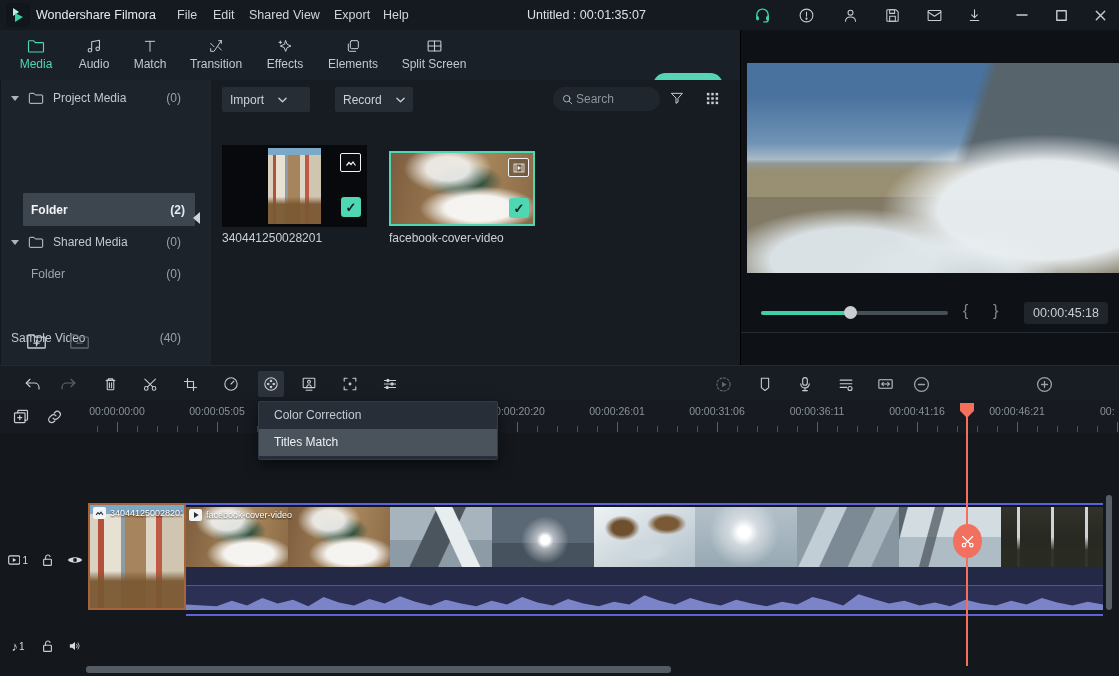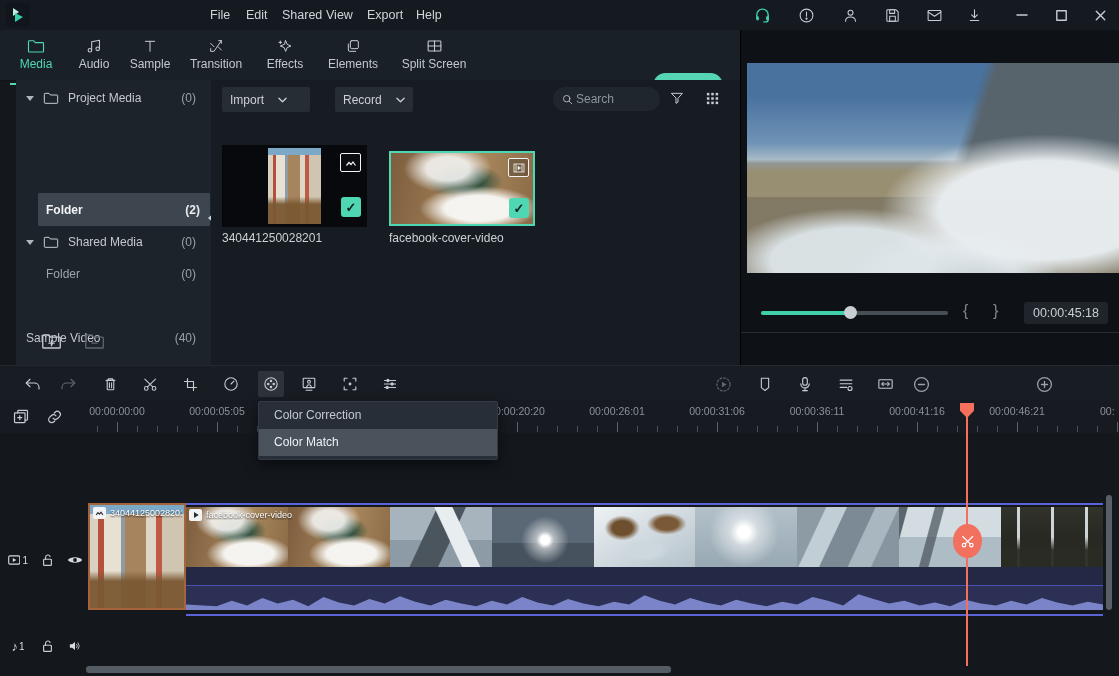--- a/index.html
+++ b/index.html
@@ -7,35 +7,35 @@
        font-family:"Liberation Sans",sans-serif;color:#c9ced4;font-size:12px;}
   .abs{position:absolute;}
   .row{display:flex;align-items:center;}
   svg{display:block;}
   .ic{stroke:#c6ccd2;fill:none;stroke-width:1.5;stroke-linecap:round;stroke-linejoin:round;}
   .dim .ic{stroke:#5f666d;}
   .btn{cursor:default;}
 
   
   #titlebar{left:0;top:0;width:1119px;height:30px;background:#141a20;border-bottom:1px solid #0b0e11;}
-  .menu-item{position:absolute;top:0;height:30px;line-height:30px;color:#cfd4d9;font-size:12.5px;padding:0 6px;margin-left:33px;}
+  .menu-item{position:absolute;top:0;height:30px;line-height:30px;color:#cfd4d9;font-size:12.5px;padding:0 6px;}
   #project-title{position:absolute;left:527px;top:0;height:30px;line-height:30px;color:#dde1e5;font-size:12.5px;}
   .tb-ic{position:absolute;top:5px;width:20px;height:20px;display:flex;align-items:center;justify-content:center;}
 
   
   #tabbar{left:0;top:30px;width:844px;height:50px;background:#1a2027;border-bottom:1px solid #10141a;}
   .tab{position:absolute;top:8px;height:40px;display:flex;flex-direction:column;align-items:center;gap:3px;color:#c2c8ce;font-size:12px;}
   .tab.active{color:#4fd6b2;}
   .tab.active .ic{stroke:#4fd6b2;}
   .tab.active:after{content:"";position:absolute;left:2px;right:2px;bottom:-7px;height:2px;background:#4fd6b2;}
   #export-btn{position:absolute;left:653px;top:43px;width:70px;height:25px;border-radius:13px;border:none;
       font-family:"Liberation Sans",sans-serif;font-weight:bold;font-size:11px;color:#0f3a2e;letter-spacing:.5px;}
 
   
-  #sidebar{left:16px;top:80px;width:210px;height:285px;background:#1c232a;border-right:4px solid #fde047;}
+  #sidebar{left:1px;top:80px;width:210px;height:285px;background:#1c232a;border-right:4px solid #fde047;}
   .sb-row{position:absolute;left:0;width:210px;height:32px;display:flex;align-items:center;color:#c3c8ce;}
   .sb-count{position:absolute;right:30px;color:#9aa0a7;}
   .sb-sel{background:#3d454e;color:#f2f4f6;font-weight:bold;left:22px;width:164px;padding-left:8px;border-radius:1px;}
   .sb-sel .sb-count{right:10px;color:#e8eaee;}
   .caret-d{width:0;height:0;border-left:4px solid transparent;border-right:4px solid transparent;border-top:5px solid #aeb4bb;}
 
   
   #media-panel{left:211px;top:80px;width:529px;height:285px;background:#171c22;}
   .dd{position:absolute;top:7px;height:25px;background:#262d35;border-radius:2px;color:#ccd1d6;display:flex;align-items:center;padding:0 8px;gap:14px;font-size:12px;}
   #search-box{position:absolute;left:342px;top:7px;width:99px;height:24px;background:#20262d;border-radius:12px;display:flex;align-items:center;padding-left:8px;}
@@ -125,26 +125,28 @@
 
 <div id="app">
 
   <div id="titlebar" class="abs">
     <div class="abs" style="left:6px;top:3px;width:24px;height:24px;border-radius:4px;background:#10161c;">
       <svg width="24" height="24" viewBox="0 0 24 24">
           <polygon points="7,5 13,9 7,13" fill="#bfeee0"></polygon>
           <polygon points="9,10 17,14 9,19" fill="#35d0aa"></polygon>
         </svg>
     </div>
+    <span class="abs" style="left:36px;top:0;height:30px;line-height:30px;color:#e8eaed;font-size:12.5px;">Wondershare Filmora</span>
     <span class="menu-item btn" style="left:171px;">File</span>
     <span class="menu-item btn" style="left:207px;">Edit</span>
     <span class="menu-item btn" style="left:243px;">Shared</span>
     <span class="menu-item btn" style="left:287px;">View</span>
     <span class="menu-item btn" style="left:328px;">Export</span>
     <span class="menu-item btn" style="left:377px;">Help</span>
+    <span id="project-title">Untitled : 00:01:35:07</span>
 
     <span class="tb-ic btn" style="left:752px;">
       <svg width="17" height="17" viewBox="0 0 24 24" style="stroke:#3ed2a8;fill:none;stroke-width:2;stroke-linecap:round;">
           <path d="M4 14v-3a8 8 0 0 1 16 0v3"></path>
           <rect x="3" y="13" width="4" height="6" rx="2" fill="#3ed2a8" stroke="none"></rect>
           <path d="M20 13v5a3 3 0 0 1-3 3h-3"></path>
           <rect x="17" y="13" width="4" height="6" rx="2" fill="#3ed2a8" stroke="none"></rect>
         </svg>
     </span>
     <span class="tb-ic btn" style="left:796px;">
@@ -211,21 +213,21 @@
           <circle cx="5.5" cy="17" r="2.5"></circle>
           <circle cx="16.5" cy="15" r="2.5"></circle>
         </svg>
       <span>Audio</span>
     </div>
     <div class="tab btn" style="left:126px;width:48px;">
       <svg width="16" height="16" viewBox="0 0 24 22" class="ic">
           <line x1="5" y1="4" x2="19" y2="4"></line>
           <line x1="12" y1="4" x2="12" y2="19"></line>
         </svg>
-      <span>Sample</span>
+      <span>Match</span>
     </div>
     <div class="tab btn" style="left:180px;width:72px;">
       <svg width="16" height="16" viewBox="0 0 24 22" class="ic">
           <path d="M16 3h4v4"></path>
           <path d="M20 3L9 19"></path>
           <path d="M8 19H4v-4"></path>
           <path d="M15 12l5 5"></path>
           <path d="M4 7l5 5"></path>
         </svg>
       <span>Transition</span>
@@ -687,16 +689,16 @@
     <svg width="16" height="15" viewBox="0 0 24 21" style="stroke:#fff;fill:none;stroke-width:1.8;stroke-linecap:round;">
         <circle cx="6" cy="16" r="2.6"></circle>
         <circle cx="17" cy="16" r="2.6"></circle>
         <path d="M7.8 14L19 3"></path>
         <path d="M15.2 14L4 3"></path>
       </svg>
   </div>
 
   <div id="ctx-menu">
     <div class="ctx-item btn">Color Correction</div>
-    <div class="ctx-item hl btn">Color Match</div>
+    <div class="ctx-item hl btn">Titles Match</div>
   </div>
 
 </div>
 
 </body></html>

